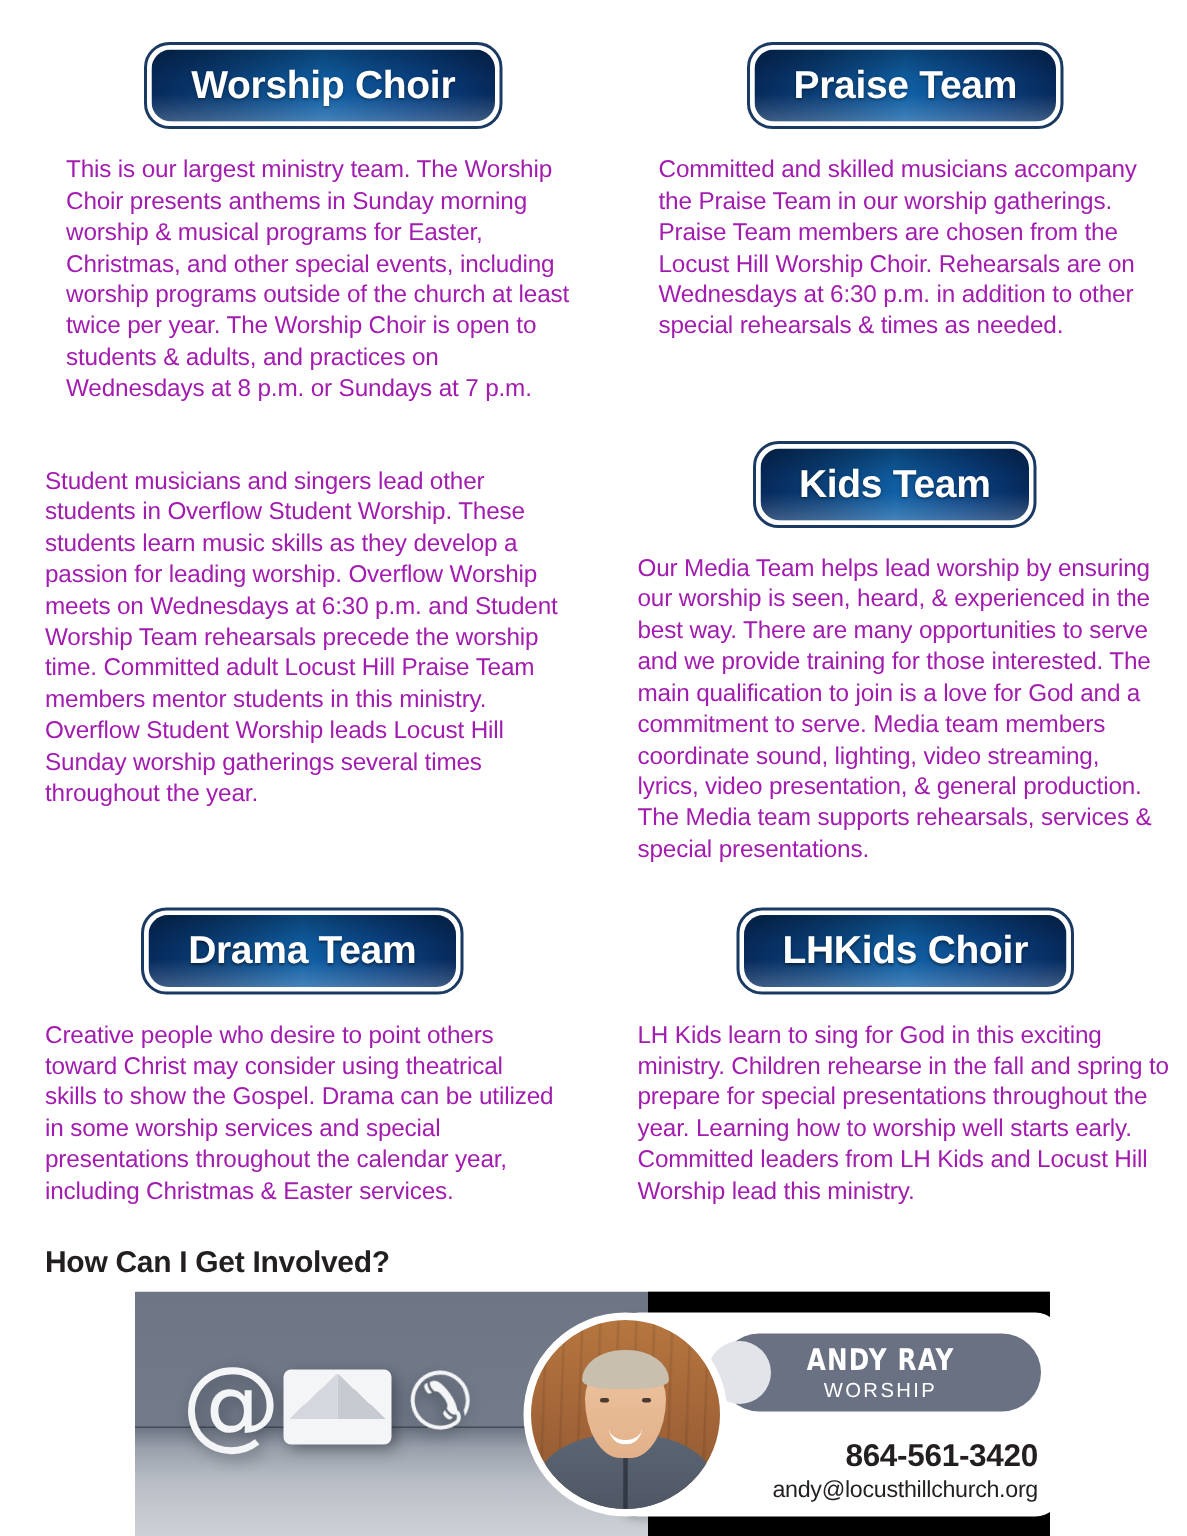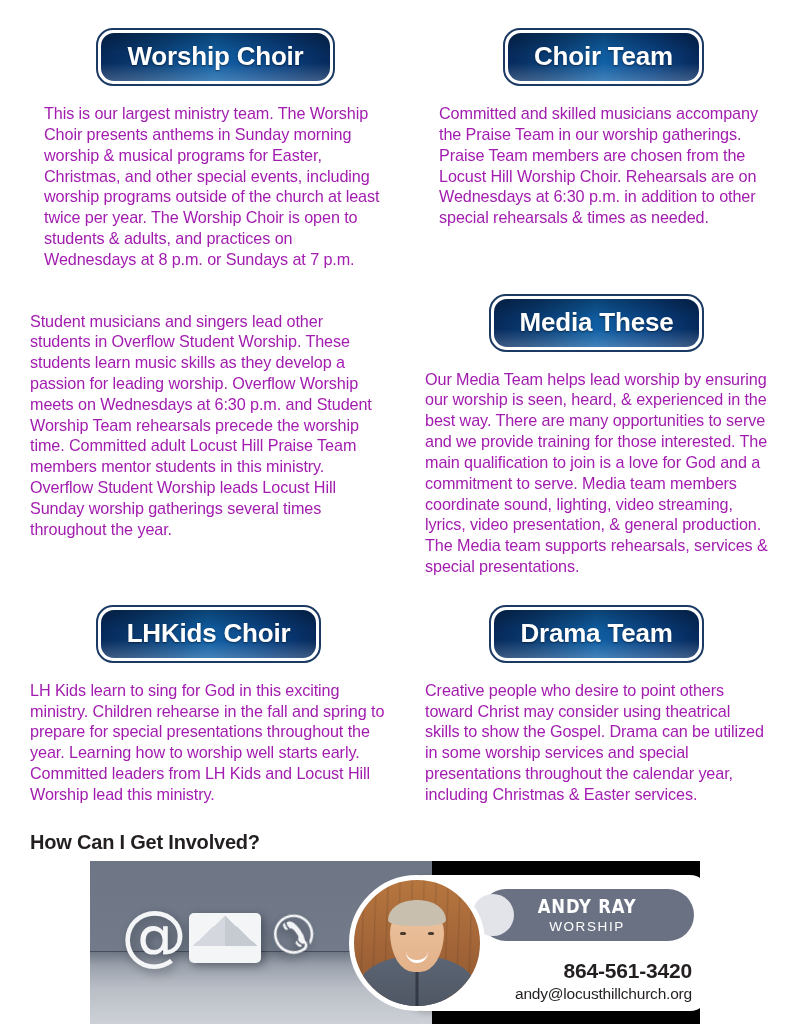--- a/index.html
+++ b/index.html
@@ -373,65 +373,65 @@
               <span class="pill-label">Worship Choir</span>
             </div>
           </div>
         </div>
         <p class="body-text">This is our largest ministry team. The Worship Choir presents anthems in Sunday morning worship &amp; musical programs for Easter, Christmas, and other special events, including worship programs outside of the church at least twice per year. The Worship Choir is open to students &amp; adults, and practices on Wednesdays at 8 p.m. or Sundays at 7 p.m.</p>
       </div>
       <div class="col right">
         <div class="pill-wrap">
           <div class="pill">
             <div class="pill-inner">
-              <span class="pill-label">Choir Team</span>
+              <span class="pill-label">Praise Team</span>
             </div>
           </div>
         </div>
         <p class="body-text">Committed and skilled musicians accompany the Praise Team in our worship gatherings. Praise Team members are chosen from the Locust Hill Worship Choir. Rehearsals are on Wednesdays at 6:30 p.m. in addition to other special rehearsals &amp; times as needed.</p>
       </div>
     </div>
 
     <div class="row row-2">
       <div class="col left">
         <p class="body-text">Student musicians and singers lead other students in Overflow Student Worship. These students learn music skills as they develop a passion for leading worship. Overflow Worship meets on Wednesdays at 6:30 p.m. and Student Worship Team rehearsals precede the worship time. Committed adult Locust Hill Praise Team members mentor students in this ministry. Overflow Student Worship leads Locust Hill Sunday worship gatherings several times throughout the year.</p>
       </div>
       <div class="col right">
         <div class="pill-wrap">
           <div class="pill">
             <div class="pill-inner">
-              <span class="pill-label">Media These</span>
+              <span class="pill-label">Kids Team</span>
             </div>
           </div>
         </div>
         <p class="body-text">Our Media Team helps lead worship by ensuring our worship is seen, heard, &amp; experienced in the best way. There are many opportunities to serve and we provide training for those interested. The main qualification to join is a love for God and a commitment to serve. Media team members coordinate sound, lighting, video streaming, lyrics, video presentation, &amp; general production. The Media team supports rehearsals, services &amp; special presentations.</p>
       </div>
     </div>
 
     <div class="row row-3">
+      <div class="col right">
+        <div class="pill-wrap">
+          <div class="pill">
+            <div class="pill-inner">
+              <span class="pill-label">Drama Team</span>
+            </div>
+          </div>
+        </div>
+        <p class="body-text">Creative people who desire to point others toward Christ may consider using theatrical skills to show the Gospel. Drama can be utilized in some worship services and special presentations throughout the calendar year, including Christmas &amp; Easter services.</p>
+      </div>
       <div class="col left">
         <div class="pill-wrap">
           <div class="pill">
             <div class="pill-inner">
               <span class="pill-label">LHKids Choir</span>
             </div>
           </div>
         </div>
         <p class="body-text">LH Kids learn to sing for God in this exciting ministry. Children rehearse in the fall and spring to prepare for special presentations throughout the year. Learning how to worship well starts early. Committed leaders from LH Kids and Locust Hill Worship lead this ministry.</p>
       </div>
-      <div class="col right">
-        <div class="pill-wrap">
-          <div class="pill">
-            <div class="pill-inner">
-              <span class="pill-label">Drama Team</span>
-            </div>
-          </div>
-        </div>
-        <p class="body-text">Creative people who desire to point others toward Christ may consider using theatrical skills to show the Gospel. Drama can be utilized in some worship services and special presentations throughout the calendar year, including Christmas &amp; Easter services.</p>
-      </div>
     </div>
 
   </div>
 
   <div class="involved">How Can I Get Involved?</div>
 
   <div class="banner">
     <div class="banner-photo"></div>
     <div class="black-band"></div>
 

